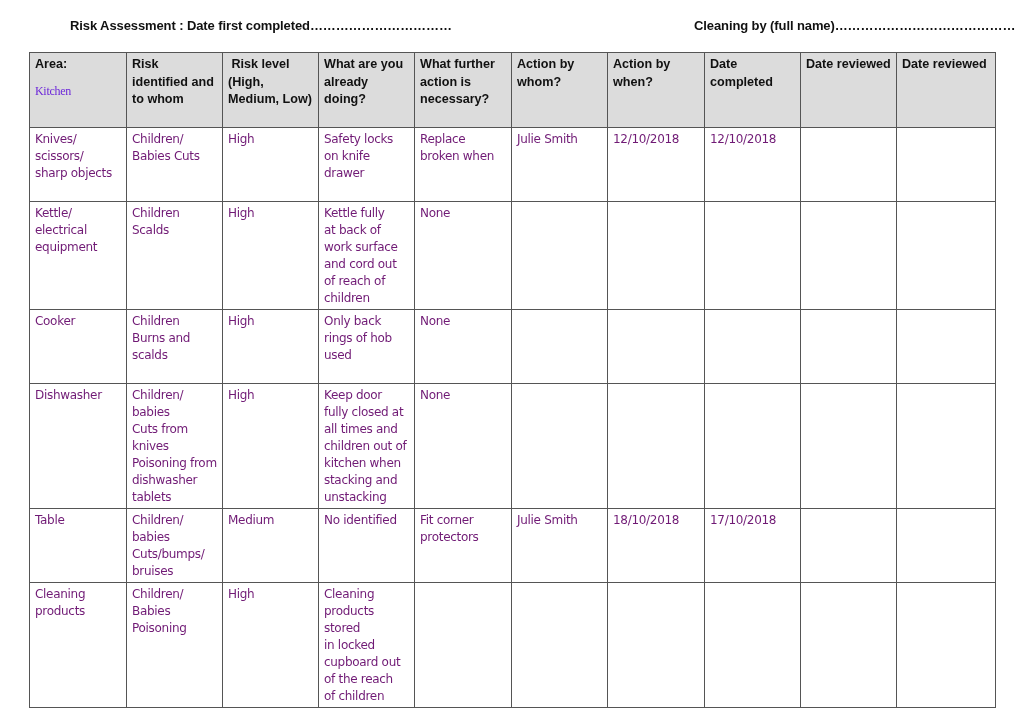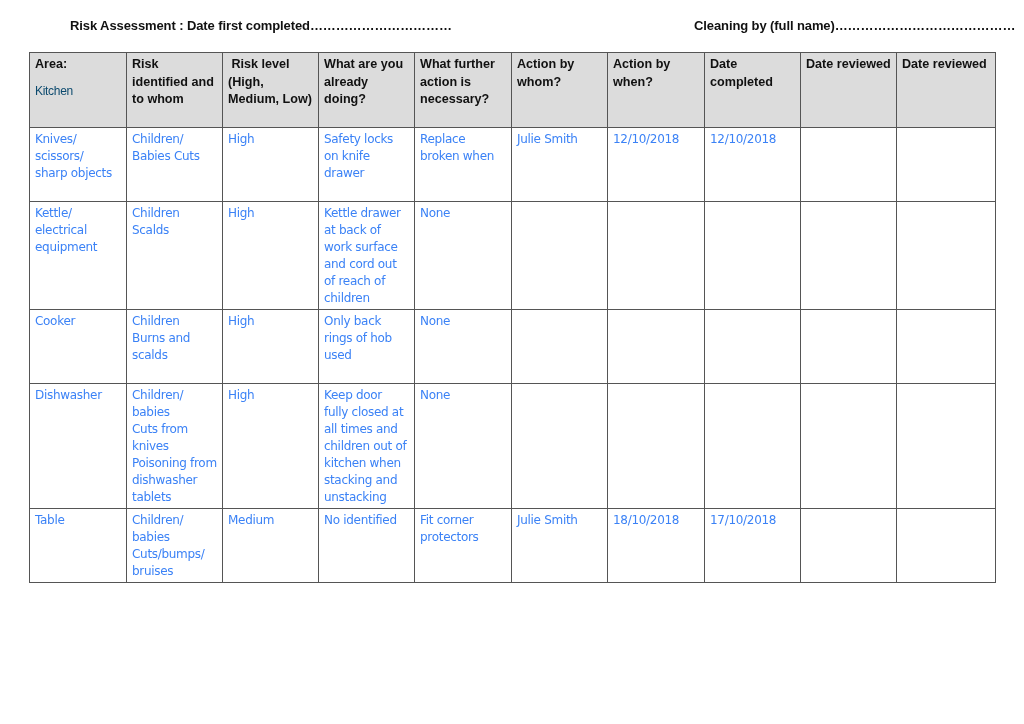--- a/index.html
+++ b/index.html
@@ -2,22 +2,22 @@
 <html><head>
 <meta charset="utf-8">
 <style>
   html, body { margin:0; padding:0; background:#ffffff; }
   body { width:1024px; height:724px; position:relative; overflow:hidden; font-family:"Liberation Sans", sans-serif; color:#111; }
   .title-left { position:absolute; left:30px; top:18px; font-size:13px; font-weight:bold; letter-spacing:-0.1px;padding-left:40px; }
   .title-right { position:absolute; left:694px; top:18px; font-size:13px; font-weight:bold; letter-spacing:-0.1px; }
   table.risk { position:absolute; left:29px; top:52px; border-collapse:collapse; table-layout:fixed; width:966px; }
   table.risk th, table.risk td { border:1.3px solid #555; vertical-align:top; text-align:left; padding:3px 4px 2px 5px; overflow:hidden; }
   table.risk th { background:#dcdcdc; font-weight:bold; font-size:12.6px; line-height:17.5px; height:69px; }
-  table.risk td { font-family:"DejaVu Sans", sans-serif; font-size:12px; line-height:17px; color:#3b82f6; font-weight:normal; letter-spacing:-0.3px; white-space:pre-line; }
-  .area-sub { display:block; margin-top:9px; font-family:Liberation Sans, sans-serif; font-weight:normal; font-size:12px; color:#0c4a6e; letter-spacing:-0.3px; }
+  table.risk td { font-family:"DejaVu Sans", sans-serif; font-size:12px; line-height:17px; color:#701a75; font-weight:normal; letter-spacing:-0.3px; white-space:pre-line; }
+  .area-sub { display:block; margin-top:9px; font-family:Liberation Serif, serif; font-weight:normal; font-size:12px; color:#6d28d9; letter-spacing:-0.3px; }
   tr.r0 td { height:68px; }
   tr.r1 td { height:102px; }
   tr.r2 td { height:68px;margin-top:8px; }
   tr.r3 td { height:119px; }
   tr.r4 td { height:68px;margin-top:28px; }
   tr.r5 td { height:119px; }
 </style>
 </head>
 <body>
 
@@ -70,21 +70,21 @@
       <td></td>
       <td></td>
     </tr>
     <tr class="r1">
       <td>Kettle/
 electrical
 equipment</td>
       <td>Children
 Scalds</td>
       <td>High</td>
-      <td>Kettle drawer
+      <td>Kettle fully
 at back of
 work surface
 and cord out
 of reach of
 children</td>
       <td>None</td>
       <td></td>
       <td></td>
       <td></td>
       <td></td>
@@ -139,14 +139,35 @@
       <td>Medium</td>
       <td>No identified</td>
       <td>Fit corner
 protectors</td>
       <td>Julie Smith</td>
       <td>18/10/2018</td>
       <td>17/10/2018</td>
       <td></td>
       <td></td>
     </tr>
+    <tr class="r5">
+      <td>Cleaning
+products</td>
+      <td>Children/
+Babies
+Poisoning</td>
+      <td>High</td>
+      <td>Cleaning
+products
+stored
+in locked
+cupboard out
+of the reach
+of children</td>
+      <td></td>
+      <td></td>
+      <td></td>
+      <td></td>
+      <td></td>
+      <td></td>
+    </tr>
   </tbody>
 </table>
 
 </body></html>

